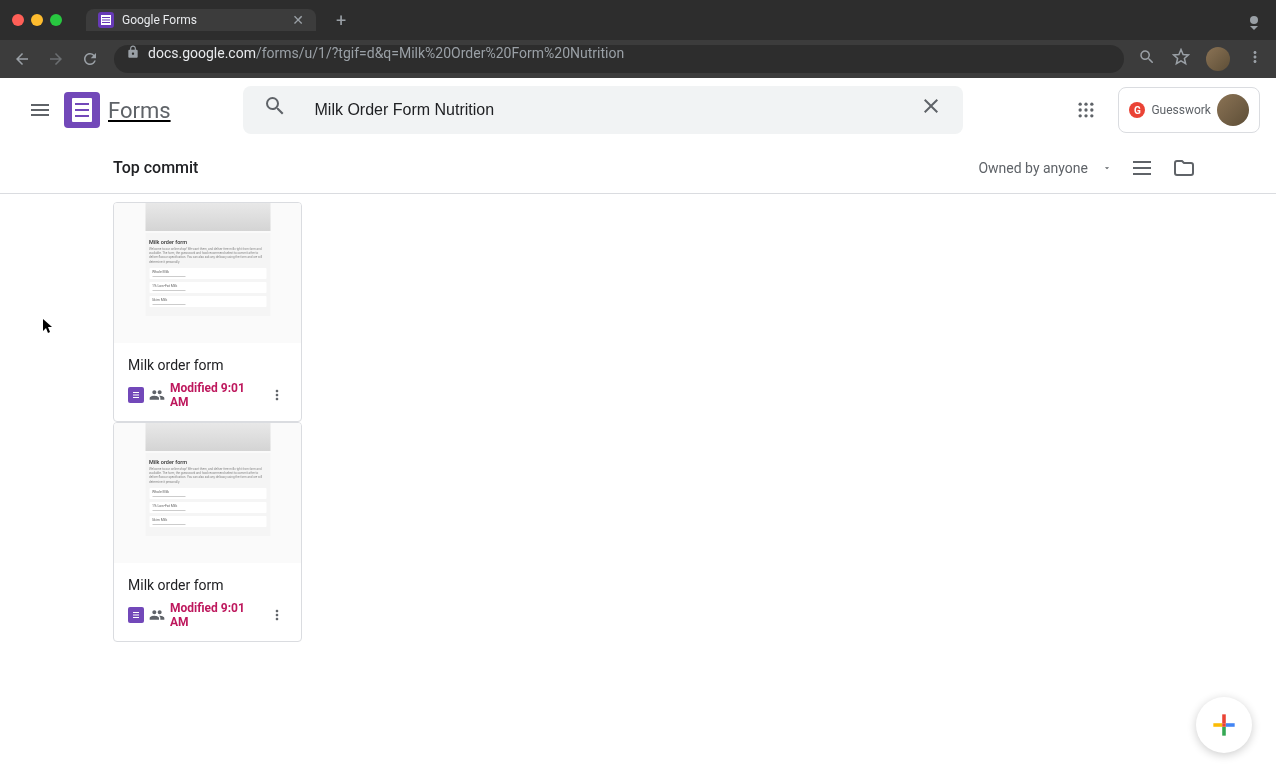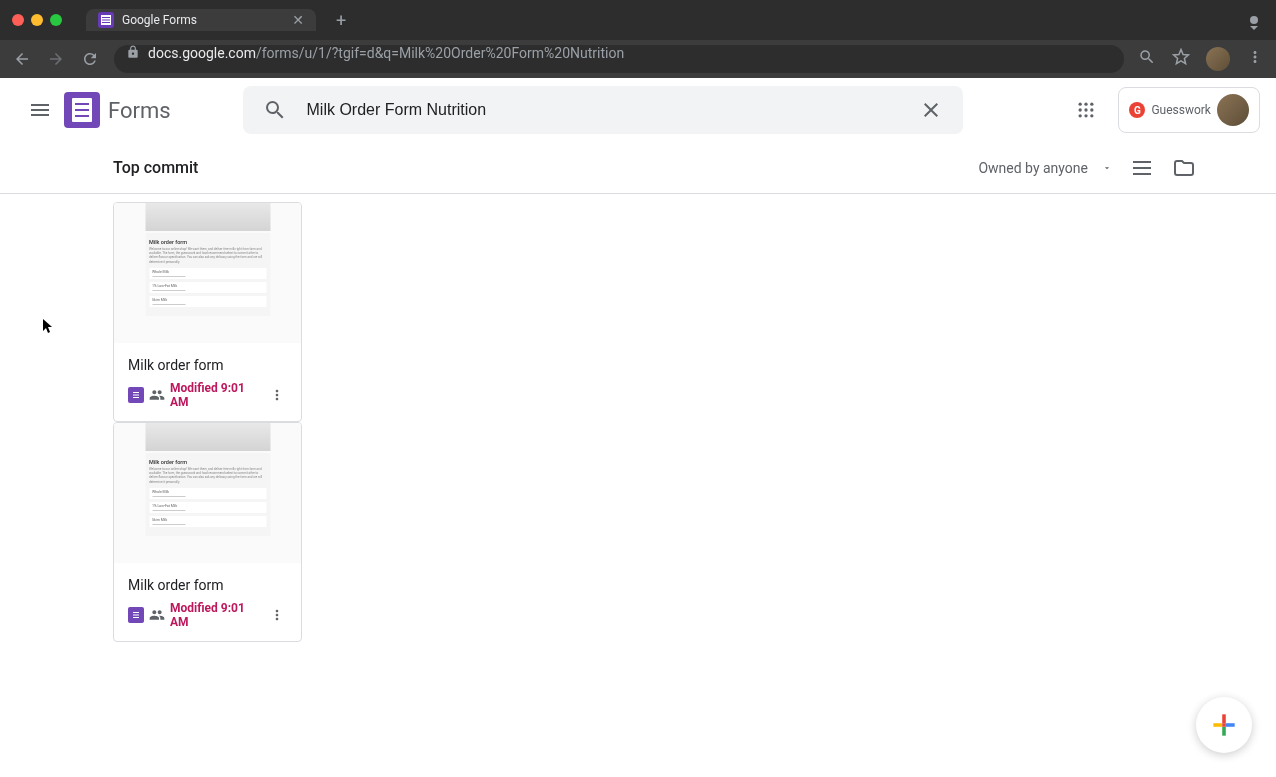--- a/index.html
+++ b/index.html
@@ -27,27 +27,27 @@
     .nav-btn.disabled { opacity: 0.5; }
     .url-field { flex: 1; background: #2d2d2d; height: 28px; border-radius: 14px; display: flex; align-items: flex-start; padding: 0 12px; color: #e8eaed; font-size: 14px; gap: 8px; border: none; }
     .url-domain { color: #e8eaed; }
     .url-path { color: #9aa0a6; }
     .url-actions { display: flex; gap: 16px; align-items: center; color: #9aa0a6; }
     .avatar-sm { width: 24px; height: 24px; border-radius: 50%; background: linear-gradient(135deg, #8b7355, #5d4e37); }
 
     
     .app-header { height: 64px; display: flex; align-items: center; padding: 0 16px; border-bottom: none; background: #fff; }
     .menu-btn { width: 48px; height: 48px; display: flex; align-items: center; justify-content: center; cursor: pointer; border-radius: 50%; }
-    .forms-logo { display: flex; align-items: center; gap: 8px; margin-right: 20px; }
+    .forms-logo { display: flex; align-items: center; gap: 8px; margin-right: 20px; text-decoration: underline; }
     .forms-icon { width: 36px; height: 36px; background: #7248b9; border-radius: 4px; display: flex; align-items: center; justify-content: center; }
     .forms-icon-inner { width: 20px; height: 24px; background: white; display: flex; flex-direction: column; justify-content: space-around; padding: 3px; border-radius: 1px; }
     .forms-icon-line { height: 2px; background: #7248b9; width: 100%; }
     .forms-text { font-size: 22px; color: #5f6368; }
 
-    .search-bar { flex: 0 1 720px; margin: 0 auto; height: 48px; background: #f1f3f4; border-radius: 8px; display: flex; align-items: center; padding: 0 12px; gap: 12px; }
+    .search-bar { flex: 0 1 720px; margin: 0 auto; height: 48px; background: #f1f3f4; border-radius: 8px; display: flex; padding: 0 12px; gap: 20px; }
     .search-icon-btn, .search-close { width: 40px; height: 40px; display: flex; align-items: center; justify-content: center; border-radius: 50%; cursor: pointer; color: #5f6368; }
     .search-input { flex: 1; border: none; background: none; font-size: 16px; color: #202124; outline: none; }
 
     .header-right { display: flex; align-items: center; gap: 12px; margin-left: auto; }
     .apps-grid { width: 40px; height: 40px; display: flex; align-items: center; justify-content: center; cursor: pointer; border-radius: 50%; }
     .guesswork-badge { display: flex; align-items: center; gap: 6px; border: 1px solid #dadce0; border-radius: 8px; padding: 6px 10px; font-size: 12px; color: #5f6368; }
     .guesswork-dot { width: 16px; height: 16px; background: #ea4335; border-radius: 50%; display: flex; align-items: center; justify-content: center; color: white; font-size: 10px; font-weight: bold; }
     .avatar-md { width: 32px; height: 32px; border-radius: 50%; background: linear-gradient(135deg, #8b7355, #5d4e37); }
 
     

